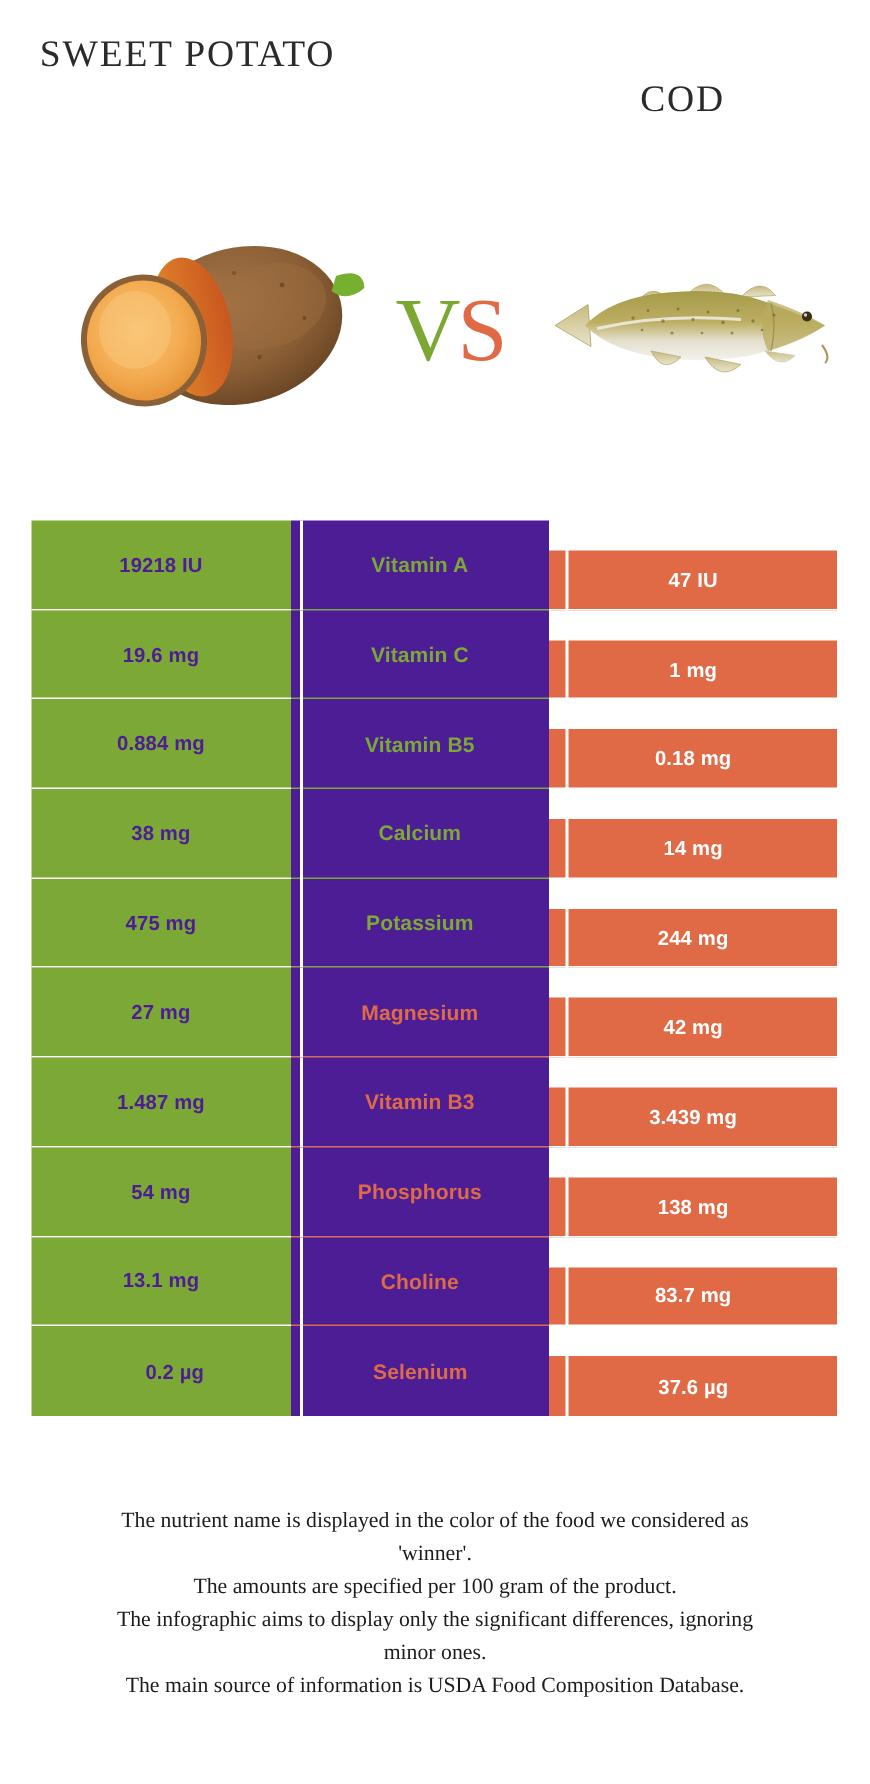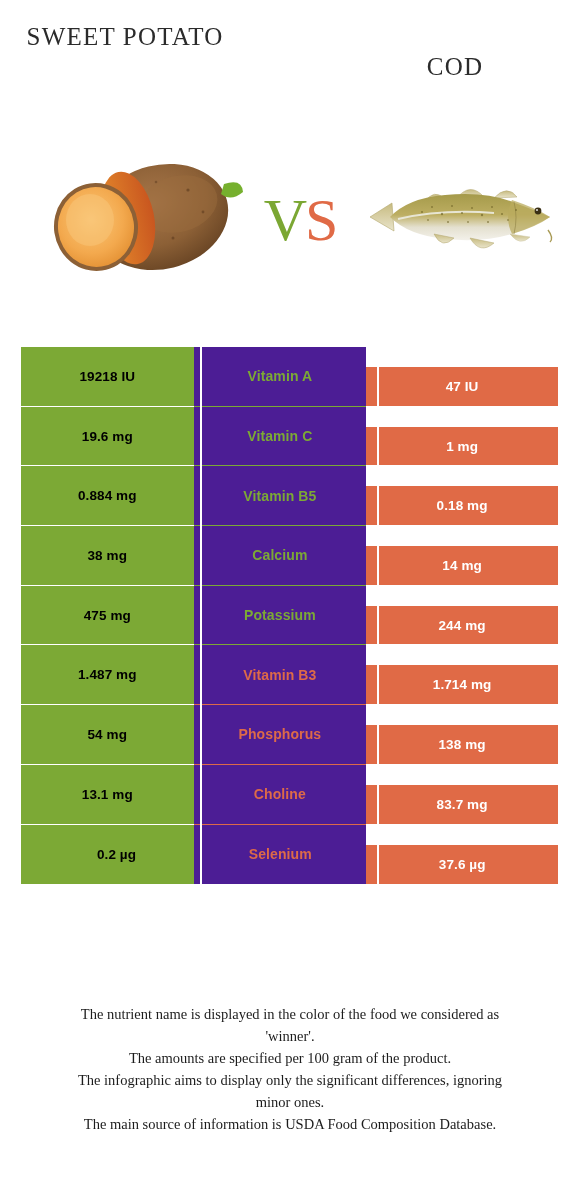--- a/index.html
+++ b/index.html
@@ -106,21 +106,21 @@
     box-sizing: border-box;
     display: flex;
     align-items: center;
     justify-content: center;
     font-size: 13.5px;
     font-weight: 600;
     letter-spacing: 0.1px;
   }
   .cell-left {
     width: 179px;
-    color: #000000;
+    color: #4c1d95;
     background: #7ca935;
     border-bottom: 1.5px solid #ffffff;
   }
   .row:last-child .cell-left { border-bottom: none; padding-left: 18px; }
   .cell-mid {
     width: 179px;
     background: #4c1d95;
     border-bottom: 1px solid #7ca935;
     font-weight: 700;
     font-size: 14px;
@@ -308,23 +308,30 @@
         <div class="gap-r"></div>
       </div>
       <div class="row">
         <div class="cell cell-left">475 mg</div>
         <div class="cell cell-mid">Potassium</div>
         <div class="cell cell-right">244 mg</div>
         <div class="gap-l"></div>
         <div class="gap-r"></div>
       </div>
       <div class="row">
+        <div class="cell cell-left">27 mg</div>
+        <div class="cell cell-mid cod-win">Magnesium</div>
+        <div class="cell cell-right">42 mg</div>
+        <div class="gap-l"></div>
+        <div class="gap-r"></div>
+      </div>
+      <div class="row">
         <div class="cell cell-left">1.487 mg</div>
         <div class="cell cell-mid cod-win">Vitamin B3</div>
-        <div class="cell cell-right">1.714 mg</div>
+        <div class="cell cell-right">3.439 mg</div>
         <div class="gap-l"></div>
         <div class="gap-r"></div>
       </div>
       <div class="row">
         <div class="cell cell-left">54 mg</div>
         <div class="cell cell-mid cod-win">Phosphorus</div>
         <div class="cell cell-right">138 mg</div>
         <div class="gap-l"></div>
         <div class="gap-r"></div>
       </div>

